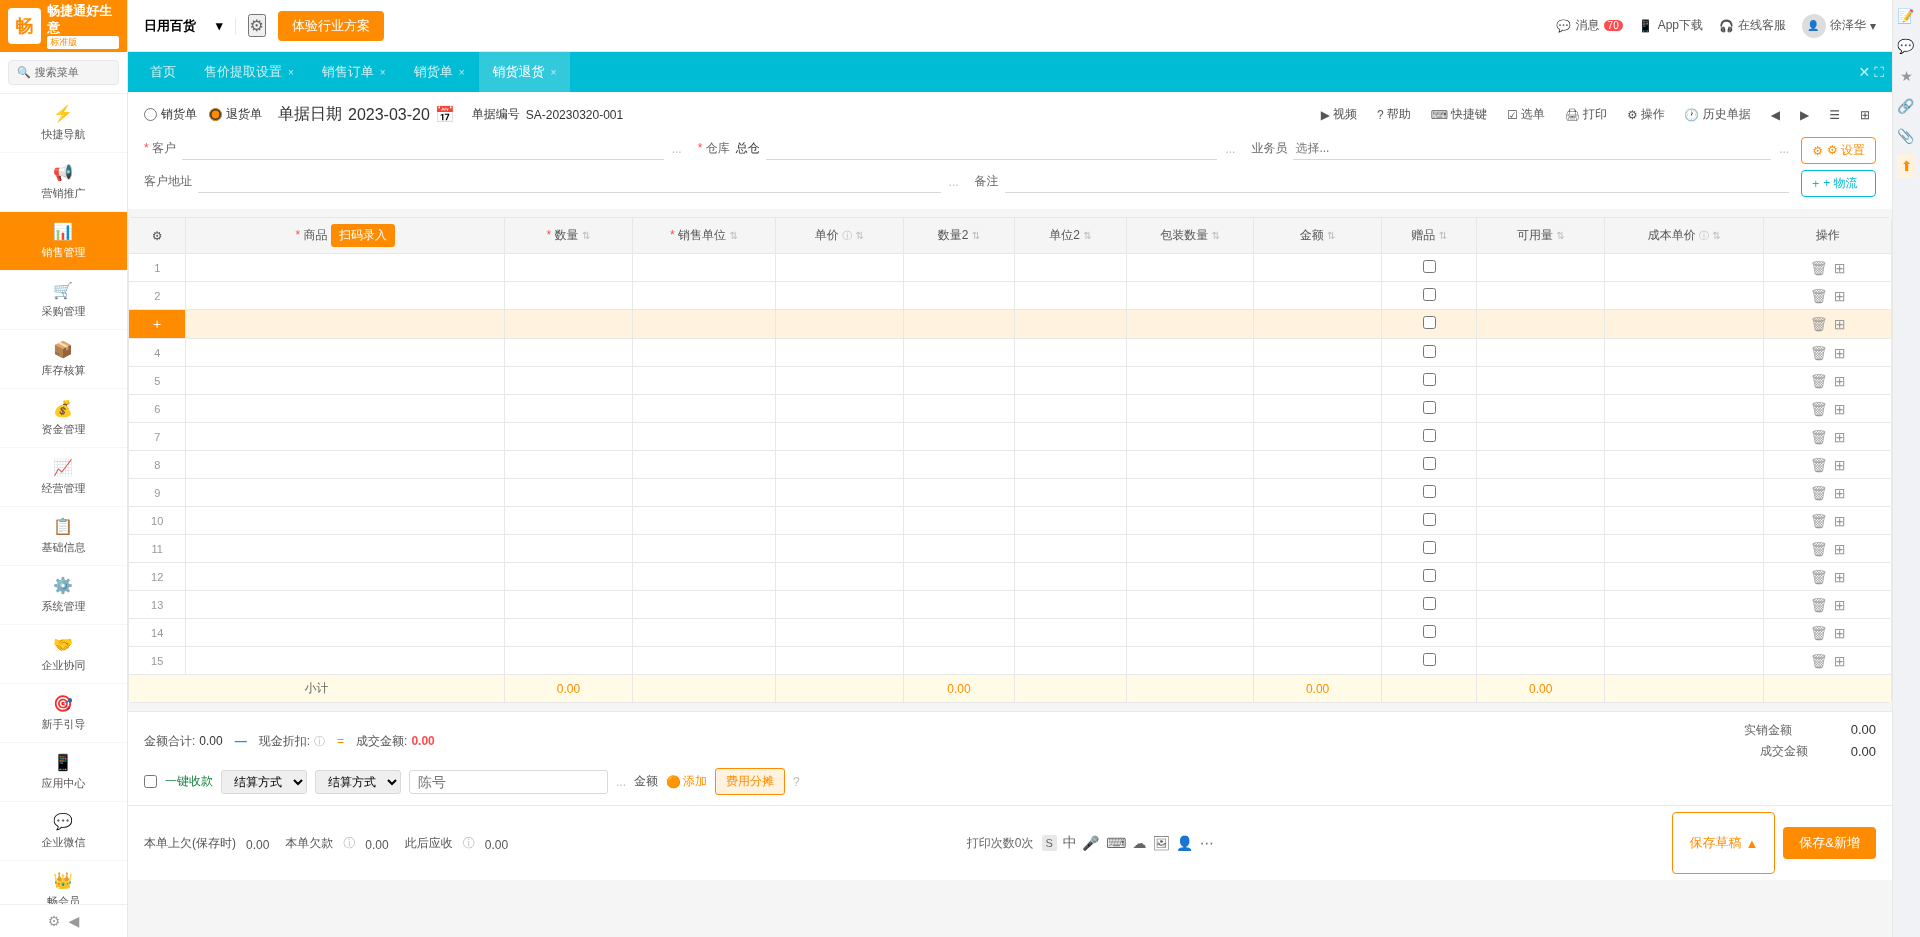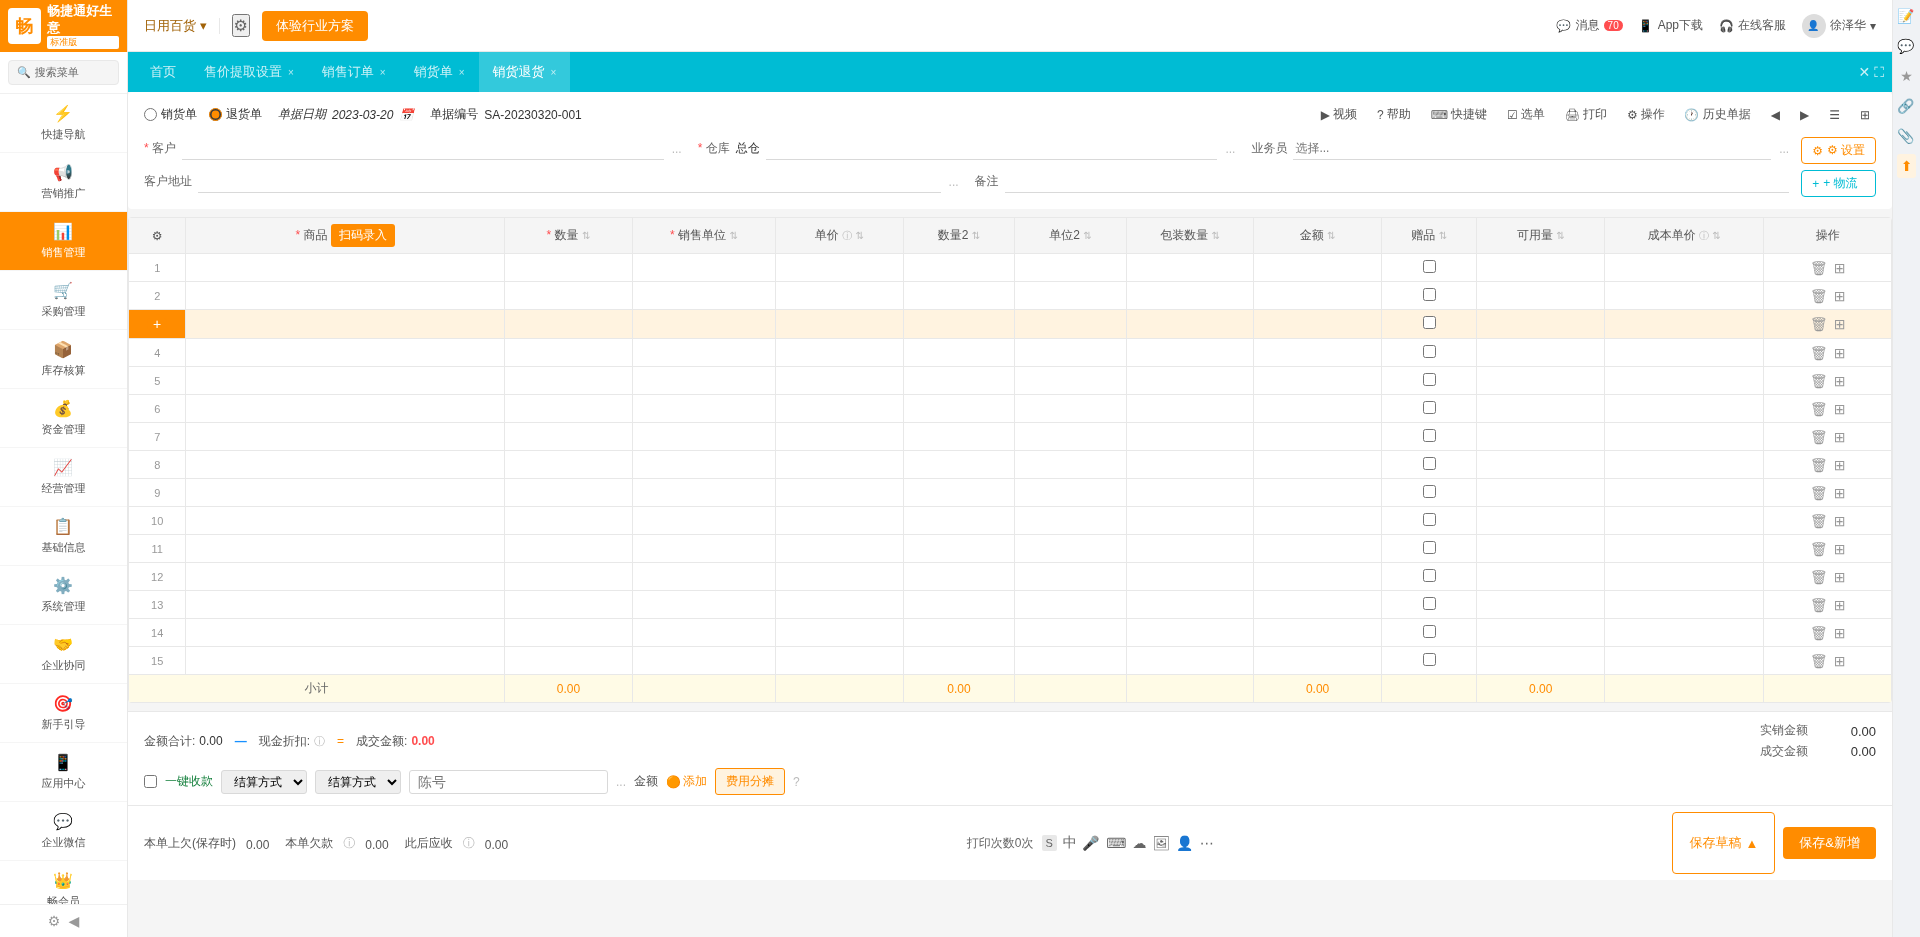--- a/index.html
+++ b/index.html
@@ -22,21 +22,21 @@
     .sidebar-item-icon { font-size: 16px; }
     .sidebar-bottom { padding: 8px; display: flex; gap: 8px; justify-content: center; border-top: 1px solid #f0f0f0; }
     .sidebar-bottom-btn { color: #999; cursor: pointer; font-size: 14px; }
 
     
     .main { flex: 1; display: flex; flex-direction: column; overflow: hidden; }
 
     
     .topbar { height: 52px; background: #fff; display: flex; align-items: center; justify-content: space-between; padding: 0 16px; border-bottom: 1px solid #e8e8e8; }
     .topbar-left { display: flex; align-items: center; gap: 12px; }
-    .topbar-select { display: flex; align-items: center; gap: 4px; font-size: 13px; color: #a16207; cursor: pointer; }
+    .topbar-select { display: flex; align-items: center; gap: 20px; font-size: 13px; color: #000000; cursor: pointer; font-weight: bold; }
     .topbar-settings-btn { color: #666; cursor: pointer; font-size: 16px; }
     .topbar-experience-btn { background: #ff8c00; color: #fff; border: none; border-radius: 4px; padding: 6px 14px; cursor: pointer; font-size: 13px; }
     .topbar-right { display: flex; align-items: center; gap: 16px; color: #555; font-size: 12px; }
     .topbar-right-item { display: flex; align-items: center; gap: 4px; cursor: pointer; }
     .badge { background: #ff4d4f; color: #fff; border-radius: 10px; padding: 0 4px; font-size: 10px; min-width: 16px; text-align: center; }
     .avatar { width: 24px; height: 24px; border-radius: 50%; background: #ddd; display: flex; align-items: center; justify-content: center; font-size: 10px; }
 
     
     .tabbar { background: #00bcd4; display: flex; align-items: center; height: 40px; padding: 0 8px; }
     .tab { display: flex; align-items: center; padding: 0 14px; height: 40px; cursor: pointer; color: rgba(255,255,255,0.8); font-size: 13px; gap: 6px; position: relative; }
@@ -264,21 +264,21 @@
           <div class="radio-group">
             <label class="radio-item">
               <input type="radio" name="doctype" style="">
               <span>销货单</span>
             </label>
             <label class="radio-item">
               <input type="radio" name="doctype" checked="" style="">
               <span>退货单</span>
             </label>
           </div>
-          <div style="display:flex;align-items:center;gap:6px;font-size:12px;font-style:italic;">
+          <div style="display:flex;align-items:center;gap:6px;font-size:16px;">
             <span>单据日期</span>
             <span style="color:#333;">2023-03-20</span>
             <span style="color:#999;cursor:pointer;">📅</span>
           </div>
           <div style="display:flex;align-items:center;gap:6px;font-size:12px;">
             <span>单据编号</span>
             <span style="color:#333;">SA-20230320-001</span>
           </div>
           <div style="margin-left:auto;display:flex;gap:8px;align-items:center;">
             <span class="toolbar-btn">
@@ -754,21 +754,21 @@
             <span class="label">现金折扣:</span>
             <span style="color:#bbb;font-size:11px;">ⓘ</span>
           </div>
           <span class="eq-icon">=</span>
           <div class="bottom-amount">
             <span class="label">成交金额:</span>
             <span class="deal-amount">0.00</span>
           </div>
 
           <div style="margin-left:auto;display:flex;flex-direction:column;gap:4px;align-items:flex-end;">
-            <div style="display:flex;align-items:flex-end;gap:8px;">
+            <div style="display:flex;align-items:flex-start;gap:24px;">
               <span style="font-size:12px;color:#666;">实销金额</span>
               <span style="font-size:13px;color:#333;min-width:60px;text-align:right;">0.00</span>
             </div>
             <div style="display:flex;align-items:center;gap:8px;">
               <span style="font-size:12px;color:#666;">成交金额</span>
               <span style="font-size:13px;color:#333;min-width:60px;text-align:right;">0.00</span>
             </div>
           </div>
         </div>
 

